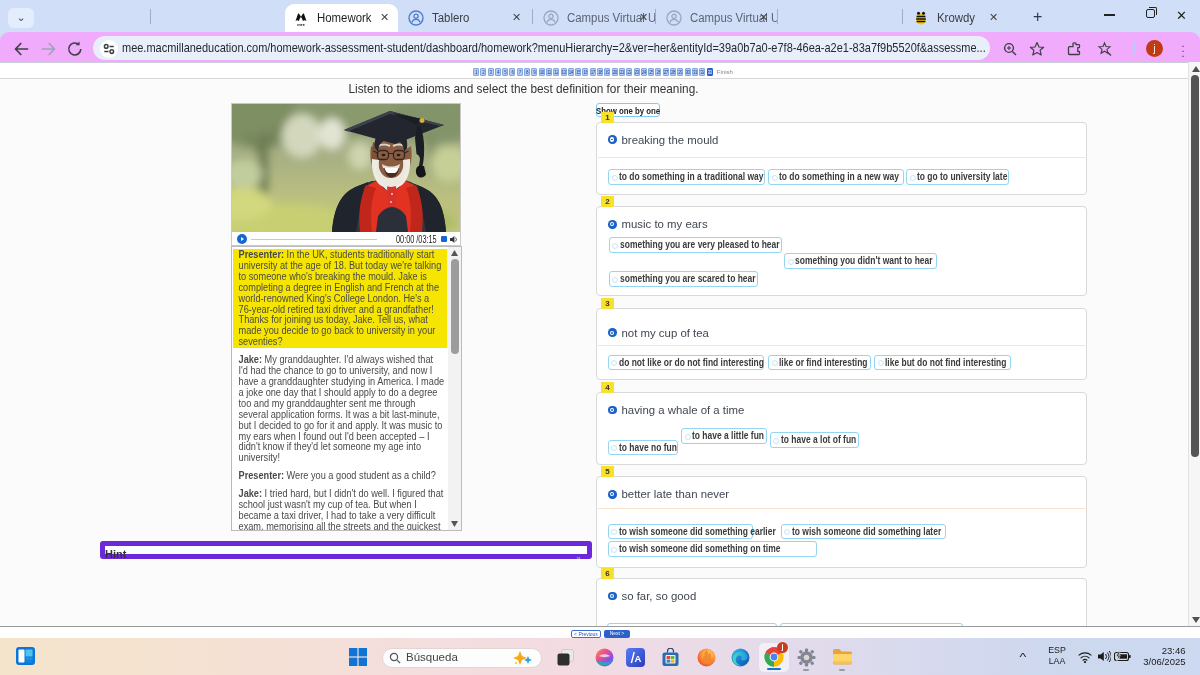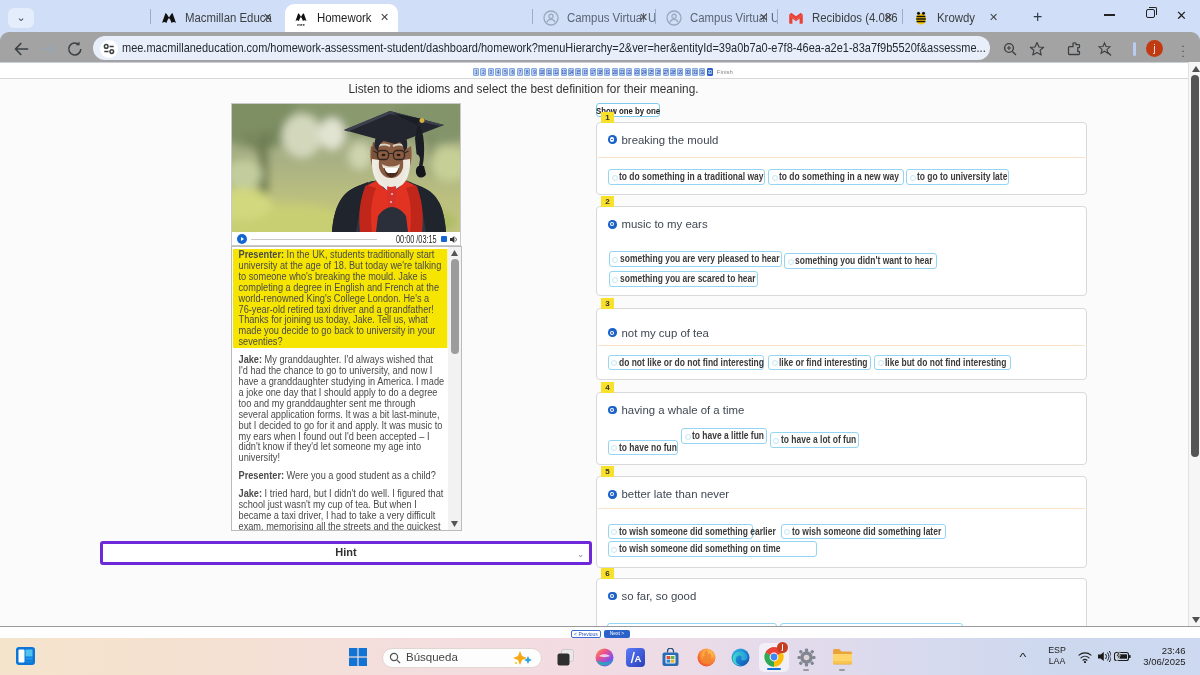--- a/index.html
+++ b/index.html
@@ -6,41 +6,41 @@
 .abs{position:absolute}
 
 #chrome{position:absolute;left:0;top:0;width:1200px;height:62px;background:#d0def7}
 .tab{position:absolute;top:4px;height:28px;border-radius:9px 9px 0 0;display:flex;align-items:center;font-size:12px;color:#1f1f1f;overflow:hidden}
 .tab .ttl{transform:scaleX(.95);transform-origin:0 50%}
 .tab .ttl{white-space:nowrap;overflow:visible;flex:none;margin-right:20px}
 .tabx{width:14px;height:14px;position:absolute;right:5px;top:7px;background:inherit}
 .tabx:before{content:"✕";font-size:11px;color:#444;position:absolute;left:1px;top:0px}
 .tsep{position:absolute;top:9px;width:1px;height:15px;background:#98aecd}
 .fav{width:16px;height:16px;margin:0 8px;flex:none}
-#toolbar{position:absolute;left:0;top:32px;width:1200px;height:30px;background:#a3a3a3;border-radius:9px 9px 0 0}
+#toolbar{position:absolute;left:0;top:32px;width:1200px;height:30px;background:#f0abfc;border-radius:9px 9px 0 0}
 #urlpill{position:absolute;left:93px;top:4px;width:897px;height:24px;background:#e9eefb;border-radius:13px;overflow:hidden}
 
 #pagerow{position:absolute;left:0;top:62px;width:1188px;height:17px;background:#fff;border-bottom:1px solid #d7d7d7;border-top:1px solid #c9ced8}
 #pager{position:absolute;left:473px;display:flex;gap:1.3px}
 .pg{width:6px;height:8px;background:#b7cdf1;border:1px solid #86a7dc;font-size:4.5px;color:#1a49a8;text-align:center;line-height:7px;border-radius:1px;overflow:hidden;letter-spacing:-.5px}
 .pg.on{background:#2a62c9;color:#fff;border-color:#2a62c9}
 
 #content{position:absolute;left:0;top:79px;width:1188px;height:547px;background:#fbfbfb;overflow:hidden}
 #heading{position:absolute;left:0;top:1.5px;width:1047px;text-align:center;font-size:13.5px;color:#333;transform:scaleX(.875);transform-origin:523.5px 0}
 
 #vbox{position:absolute;left:231px;top:24px;width:230px;height:143px;border:1px solid #c9c9c9;background:#fff}
 #vctrl{position:absolute;left:0;top:129px;width:228px;height:12px;background:#fff;display:flex;align-items:center}
 
 #tscript{position:absolute;left:231px;top:167px;width:231px;height:285px;border:1px solid #bbb;background:#fff;overflow:hidden}
 #tsinner{position:absolute;left:1px;top:2px;width:233px;font-size:10px;line-height:10.9px;color:#4a4a4a;transform:scaleX(.92);transform-origin:0 0}
 #tsinner p{margin:0 0 7px 0;padding:0 3px 0 6px}
 #tsinner p.hl{padding-top:1px}
 .hl{background:#f6e500}
 #tsbar{position:absolute;right:0;top:0;width:13px;height:283px;background:#f2f2f2}
-#hint{position:absolute;left:100px;top:462px;width:492px;height:24px;border:3px solid #6d28d9;border-radius:3px;background:#fff;text-align:center;font-size:11px;font-weight:bold;color:#333;line-height:16px}
+#hint{position:absolute;left:100px;top:462px;width:492px;height:18px;border:5px solid #6d28d9;border-radius:3px;background:#fff;text-align:left;font-size:11px;font-weight:bold;color:#333;line-height:16px}
 
 .card{position:absolute;left:596px;width:491px;background:#fff;border:1px solid #d9d9d9;border-radius:4px}
 .qtag{position:absolute;left:4px;top:-11px;width:13px;height:11px;background:#f8e12b;font-size:8px;font-weight:bold;color:#333;text-align:center;line-height:11px}
 .qrow{position:absolute;left:11px;font-size:11.4px;color:#3f4752;display:flex;align-items:center}
 .bull{width:8.5px;height:8.5px;border-radius:50%;background:#1b61c9;margin-right:5px;position:relative;flex:none}
 .bull:after{content:"";position:absolute;left:2.2px;top:2.2px;width:4.1px;height:4.1px;border-radius:50%;background:#fff}
 .bull:before{content:"";position:absolute;left:3.3px;top:3.3px;width:1.9px;height:1.9px;border-radius:50%;background:#1b61c9;z-index:1}
 .qdiv{position:absolute;left:1px;right:1px;height:1px;background:#fbe3cb}
 .opt{position:absolute;height:15.5px;border:1px solid #93d5f3;border-radius:3px;background:#fff;font-size:11px;font-weight:bold;color:#3a3a3a;line-height:13px;padding:0 0 0 10px;white-space:nowrap}
 .opt i{font-style:normal;display:inline-block;transform:scaleX(.77);transform-origin:0 50%}
@@ -54,33 +54,34 @@
 #footer{position:absolute;left:0;top:626px;width:1200px;height:11.5px;background:#fff;border-top:1px solid #9a9a9a}
 #prevbtn{position:absolute;left:571px;top:2.5px;width:30px;height:8px;background:#fff;border:1px solid #3a6fd8;border-radius:2px;font-size:5px;color:#2a55c0;text-align:center;line-height:7px}
 #nextbtn{position:absolute;left:604px;top:2.5px;width:26px;height:8px;background:#2a62c9;border-radius:2px;font-size:5px;color:#fff;text-align:center;line-height:7px}
 
 #taskbar{position:absolute;left:0;top:637.5px;width:1200px;height:37.5px;background:linear-gradient(90deg,#f5e4cc 0%,#f4e1d2 18%,#f4dedd 33%,#f3dce2 48%,#e6dbea 63%,#d8daee 76%,#cdd8ee 88%,#ccd9f0 100%)}
 </style></head>
 <body>
 <div id="chrome">
   <div class="abs" style="left:8px;top:8px;width:26px;height:20px;background:#e3edfb;border-radius:6px;text-align:center;color:#42506b;font-size:11px;line-height:19px">⌄</div>
   <div class="tsep" style="left:150px"></div>
-  <div class="tab" style="left:153px;width:128px">
-    <svg class="fav" viewBox="0 0 16 16">
-        <path d="M1 13 4.5 3c1.5 1 2 2 3.5 4.5C9.5 5 10 4 11.5 3L15 13c-1.8-1.2-2.8-1.2-4.5 0-.5-2-1-3.2-2.5-5-1.5 1.8-2 3-2.5 5-1.7-1.2-2.7-1.2-4.5 0z" fill="#111"></path>
-      </svg>
-    <span class="ttl" style="color:#3c4043">Macmillan Educa</span>
-      <span class="tabx"></span>
-  </div>
   <div class="tab" style="left:285px;width:113px;background:#fff;z-index:3">
     <svg class="fav" viewBox="0 0 16 16">
         <path d="M1 11 3.7 3.2c1.2.8 1.6 1.6 2.8 3.6 1.2-2 1.6-2.8 2.8-3.6L12 11c-1.4-1-2.2-1-3.6 0-.4-1.6-.8-2.6-2-4-1.2 1.4-1.6 2.4-2 4-1.3-1-2-1-3.4 0z" fill="#111" transform="translate(1.5,0)"></path>
         <text x="4.2" y="15.5" font-size="3.8" font-weight="bold" fill="#111" font-family="Liberation Sans">mee</text>
       </svg>
     <span class="ttl">Homework</span>
+      <span class="tabx"></span>
+  </div>
+  <div class="tab" style="left:400px;width:130px">
+    <svg class="fav" viewBox="0 0 16 16">
+        <circle cx="8" cy="8" r="7" fill="none" stroke="#4d7fd0" stroke-width="1.4"></circle>
+        <path d="M8 4.2a2.1 2.1 0 1 1 0 4.2 2.1 2.1 0 0 1 0-4.2zM4 12.2c.7-2 2.2-2.8 4-2.8s3.3.8 4 2.8" fill="none" stroke="#4d7fd0" stroke-width="1.3"></path>
+      </svg>
+    <span class="ttl" style="color:#3c4043">Tablero</span>
       <span class="tabx"></span>
   </div>
   <div class="tsep" style="left:532px"></div>
   <div class="tab" style="left:535px;width:122px">
     <svg class="fav" viewBox="0 0 16 16">
         <circle cx="8" cy="8" r="7" fill="none" stroke="#9aa7bd" stroke-width="1.3"></circle>
         <path d="M8 4.2a2.1 2.1 0 1 1 0 4.2 2.1 2.1 0 0 1 0-4.2zM4 12.2c.7-2 2.2-2.8 4-2.8s3.3.8 4 2.8" fill="none" stroke="#9aa7bd" stroke-width="1.2"></path>
       </svg>
     <span class="ttl" style="color:#5a6474">Campus Virtual U</span>
       <span class="tabx"></span>
@@ -88,28 +89,20 @@
   <div class="tsep" style="left:655px"></div>
   <div class="tab" style="left:658px;width:119px">
     <svg class="fav" viewBox="0 0 16 16">
         <circle cx="8" cy="8" r="7" fill="none" stroke="#9aa7bd" stroke-width="1.3"></circle>
         <path d="M8 4.2a2.1 2.1 0 1 1 0 4.2 2.1 2.1 0 0 1 0-4.2zM4 12.2c.7-2 2.2-2.8 4-2.8s3.3.8 4 2.8" fill="none" stroke="#9aa7bd" stroke-width="1.2"></path>
       </svg>
     <span class="ttl" style="color:#5a6474">Campus Virtual U</span>
       <span class="tabx"></span>
   </div>
   <div class="tsep" style="left:777px"></div>
-  <div class="tab" style="left:780px;width:122px">
-    <svg class="fav" viewBox="0 0 16 16">
-        <path d="M1.2 4.6 8 9.6l6.8-5v8.1c0 .6-.4 1-1 1h-2.2V8.5L8 11.2 4.4 8.5v5.2H2.2c-.6 0-1-.4-1-1z" fill="#ea4335"></path>
-        <path d="M1.2 4.6 2.6 3.4c.5-.4 1-.4 1.6 0L8 6.2l3.8-2.8c.6-.4 1.1-.4 1.6 0l1.4 1.2L8 9.6z" fill="#ea4335"></path>
-      </svg>
-    <span class="ttl" style="color:#3c4043">Recibidos (4.086</span>
-      <span class="tabx"></span>
-  </div>
   <div class="tsep" style="left:902px"></div>
   <div class="tab" style="left:905px;width:102px">
     <svg class="fav" viewBox="0 0 16 16">
         <ellipse cx="8" cy="9" rx="5" ry="5.5" fill="#f7c600"></ellipse>
         <path d="M3.6 6.5h8.8M3.2 9h9.6M3.6 11.5h8.8" stroke="#111" stroke-width="1.6"></path>
         <circle cx="5.5" cy="3.2" r="1.5" fill="#111"></circle>
         <circle cx="10.5" cy="3.2" r="1.5" fill="#111"></circle>
       </svg>
     <span class="ttl" style="color:#3c4043">Krowdy</span>
       <span class="tabx"></span>
@@ -309,21 +302,21 @@
     <div class="qtag">1</div>
     <div class="qrow" style="top:11px"><span class="bull"></span>breaking the mould</div>
     <div class="qdiv" style="top:34px"></div>
     <div class="opt" style="left:11px;top:46.5px;width:157px"><i>to do something in a traditional way</i></div>
     <div class="opt" style="left:171px;top:46.5px;width:136px"><i>to do something in a new way</i></div>
     <div class="opt" style="left:309px;top:46.5px;width:103px"><i>to go to university late</i></div>
   </div>
   <div class="card" style="top:127.3px;height:89.5px">
     <div class="qtag">2</div>
     <div class="qrow" style="top:11px"><span class="bull"></span>music to my ears</div>
-    <div class="opt" style="left:11.5px;top:44px;width:173px"><i>something you are very pleased to hear</i></div>
+    <div class="opt" style="left:11.5px;top:30px;width:173px"><i>something you are very pleased to hear</i></div>
     <div class="opt" style="left:187px;top:46px;width:153px"><i>something you didn't want to hear</i></div>
     <div class="opt" style="left:11.5px;top:64px;width:149px"><i>something you are scared to hear</i></div>
   </div>
   <div class="card" style="top:228.6px;height:72.7px">
     <div class="qtag">3</div>
     <div class="qrow" style="top:18px"><span class="bull"></span>not my cup of tea</div>
     <div class="qdiv" style="top:36px"></div>
     <div class="opt" style="left:10.8px;top:46.3px;width:156px"><i>do not like or do not find interesting</i></div>
     <div class="opt" style="left:171.4px;top:46.3px;width:103px"><i>like or find interesting</i></div>
     <div class="opt" style="left:277.2px;top:46.3px;width:137px"><i>like but do not find interesting</i></div>

